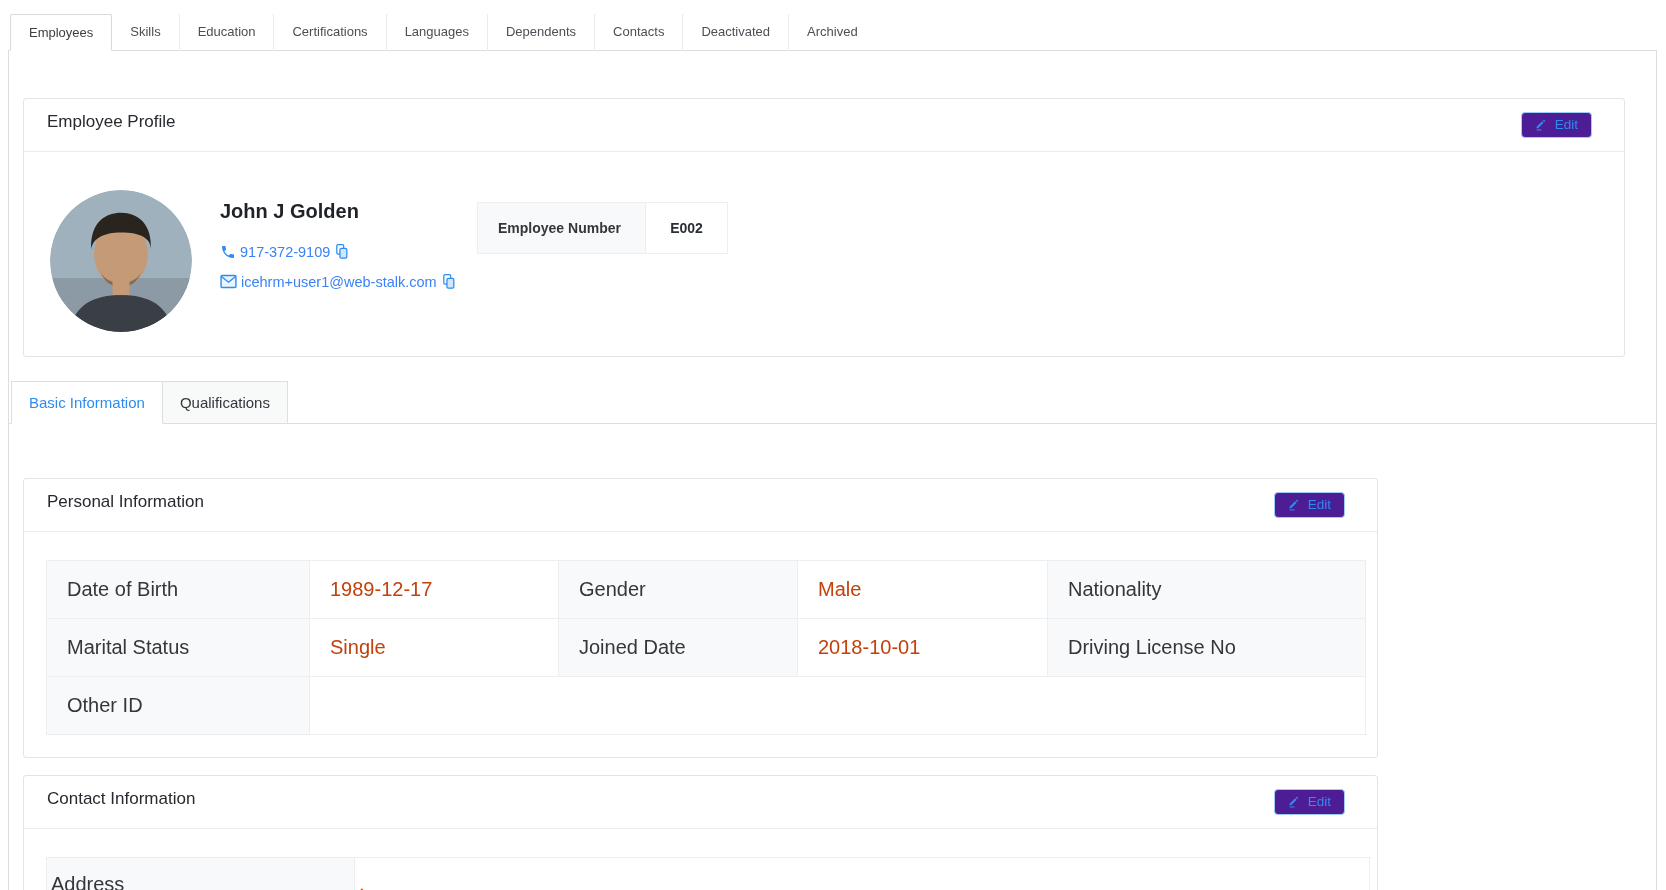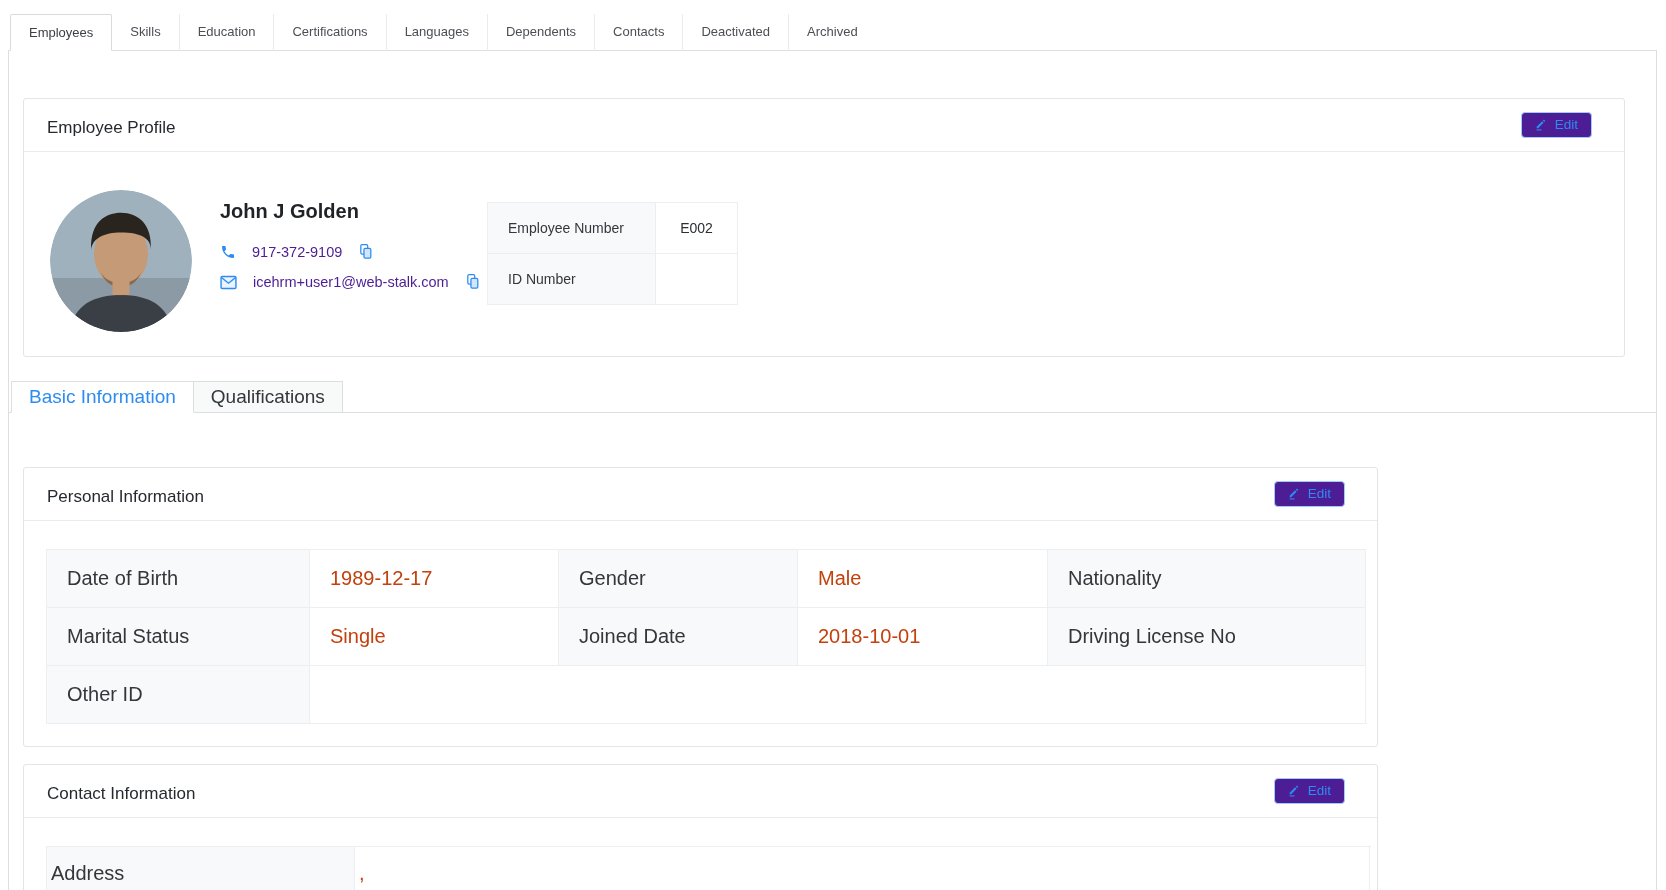--- a/index.html
+++ b/index.html
@@ -52,21 +52,21 @@
     background: #fff;
     border: 1px solid #e2e5e8;
     border-radius: 3px;
     margin-left: 14px;
   }
   .profile-card { width: 1602px; }
   .section-card { width: 1355px; margin-bottom: 17px; }
 
   .card-header {
     display: flex;
-    align-items: flex-end;
+    align-items: flex-start;
     padding: 13px 32px 13px 23px;
     border-bottom: 1px solid #e9ebee;
   }
   .card-title { font-size: 17px; color: #26292e; }
   .edit-btn {
     margin-left: auto;
     display: inline-flex;
     align-items: center;
     gap: 7px;
     padding: 4px 13px 5px;
@@ -89,46 +89,46 @@
     width: 142px; height: 142px;
     border-radius: 50%;
     overflow: hidden;
     flex: none;
     cursor: pointer;
   }
   .identity { margin-left: 28px; width: 237px; padding-top: 10px; }
   .emp-name { font-size: 20px; font-weight: 700; color: #1f2327; margin-bottom: 20px; }
   .contact-line {
     display: flex;
-    align-items: flex-end;
-    gap: 16px;
+    align-items: center;
+    gap: 4px;
     margin-bottom: 13px;
     font-size: 14.5px;
-    color: #4c1d95;
+    color: #3b82f6;
     white-space: nowrap;
   }
   .copy-ic { cursor: pointer; flex: none; }
 
-  .kv-table { border-collapse: collapse; margin-left: 30px; margin-top: 12px; font-size: 14px; }
+  .kv-table { border-collapse: collapse; margin-left: 20px; margin-top: 12px; font-size: 14px; font-weight: bold; }
   .kv-table td { border: 1px solid #eceef0; padding: 17px 20px; }
   .kv-table td.label { background: #f8f9fa; width: 168px; color: #33373c; }
   .kv-table td.value { width: 82px; text-align: center; color: #2b2f33; }
 
   
   .sub-tabs {
     display: flex;
     margin-top: 24px;
     padding-left: 2px;
     position: relative;
     z-index: 2;
     margin-bottom: -1px;
   }
   .stab {
-    padding: 4px 17px;
-    font-size: 19px;
+    padding: 12px 17px;
+    font-size: 15px;
     border: 1px solid #dcdfe2;
     background: #f8f9f9;
     color: #33373c;
     cursor: pointer;
     white-space: nowrap;
   }
   .stab + .stab { border-left: none; }
   .stab.active {
     background: #fff;
     color: #2d8cf0;
@@ -239,24 +239,20 @@
           </span>
         </div>
       </div>
 
       <table class="kv-table">
         <tbody>
           <tr>
             <td class="label">Employee Number</td>
             <td class="value">E002</td>
           </tr>
-          <tr>
-            <td class="label">ID Number</td>
-            <td class="value"></td>
-          </tr>
         </tbody>
       </table>
     </div>
   </div>
 
   <div class="sub-tabs">
     <div class="stab active">Basic Information</div>
     <div class="stab">Qualifications</div>
   </div>
 

